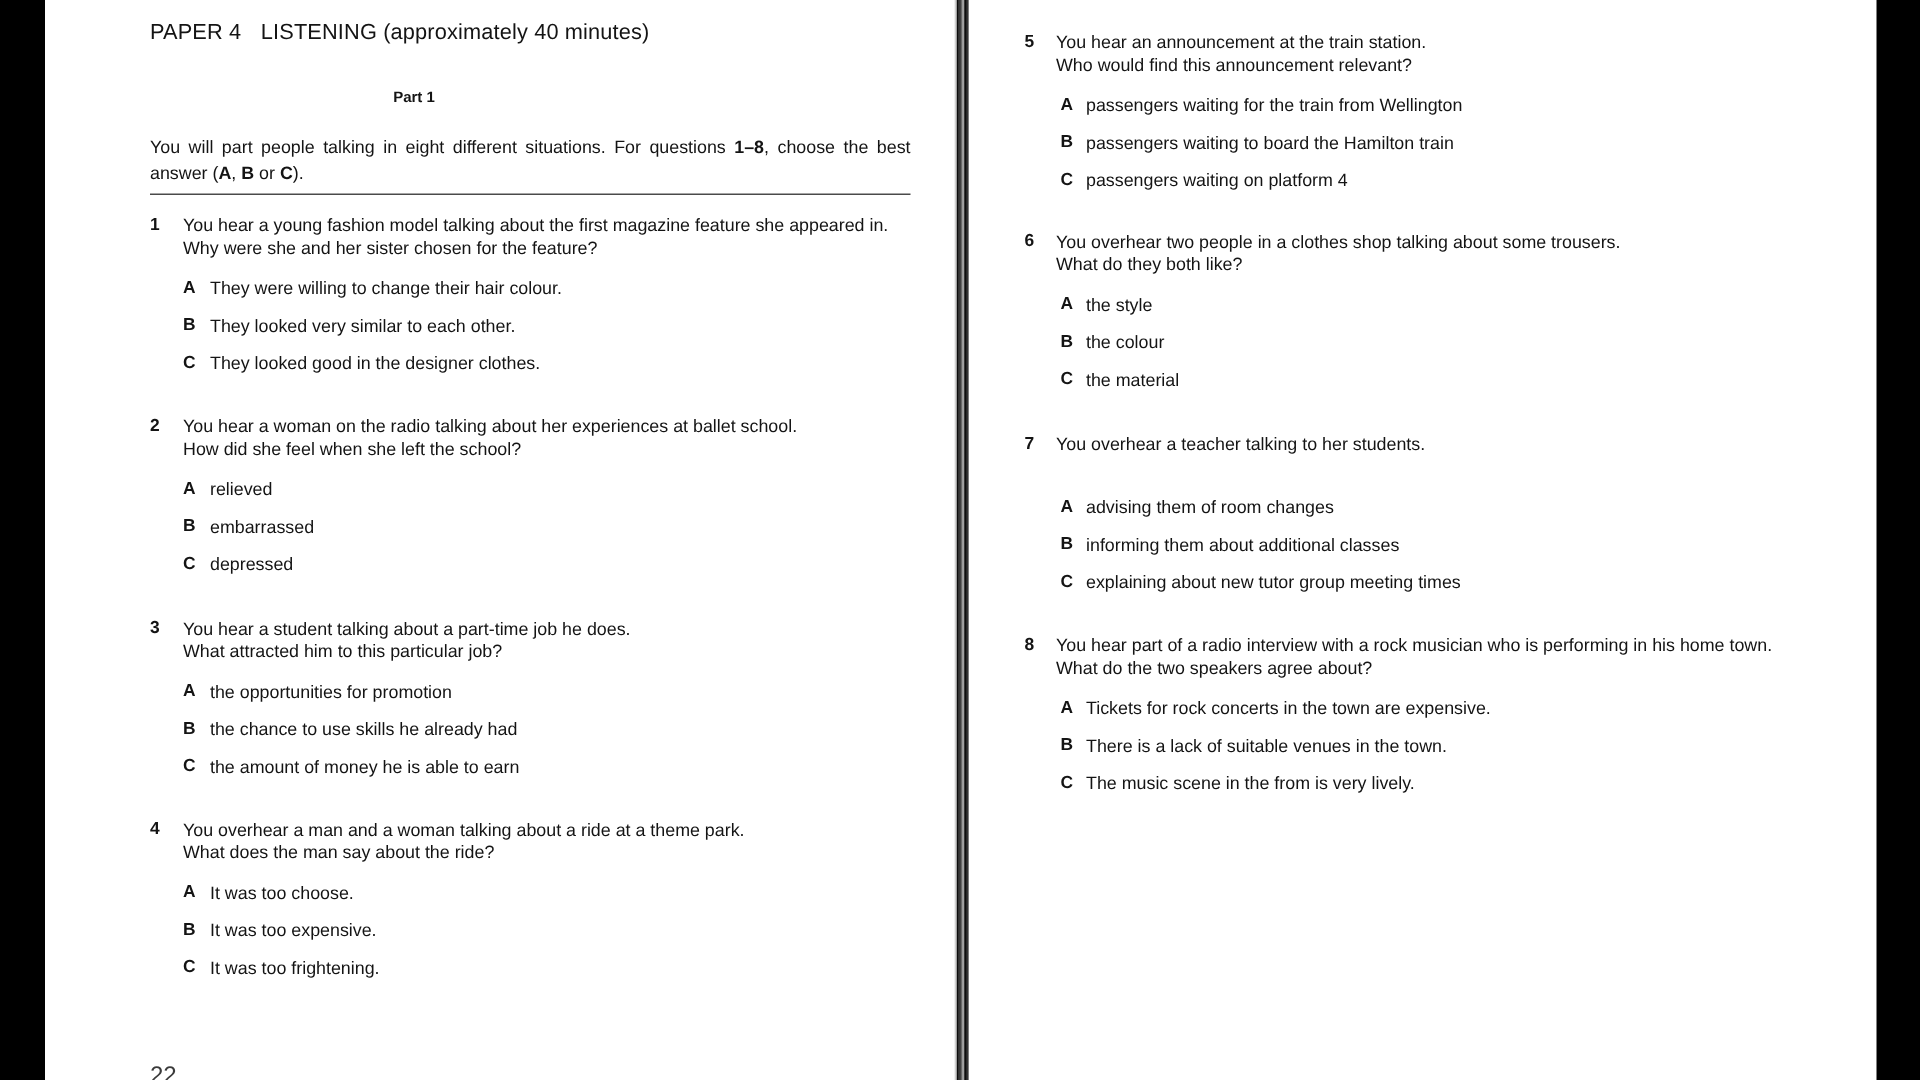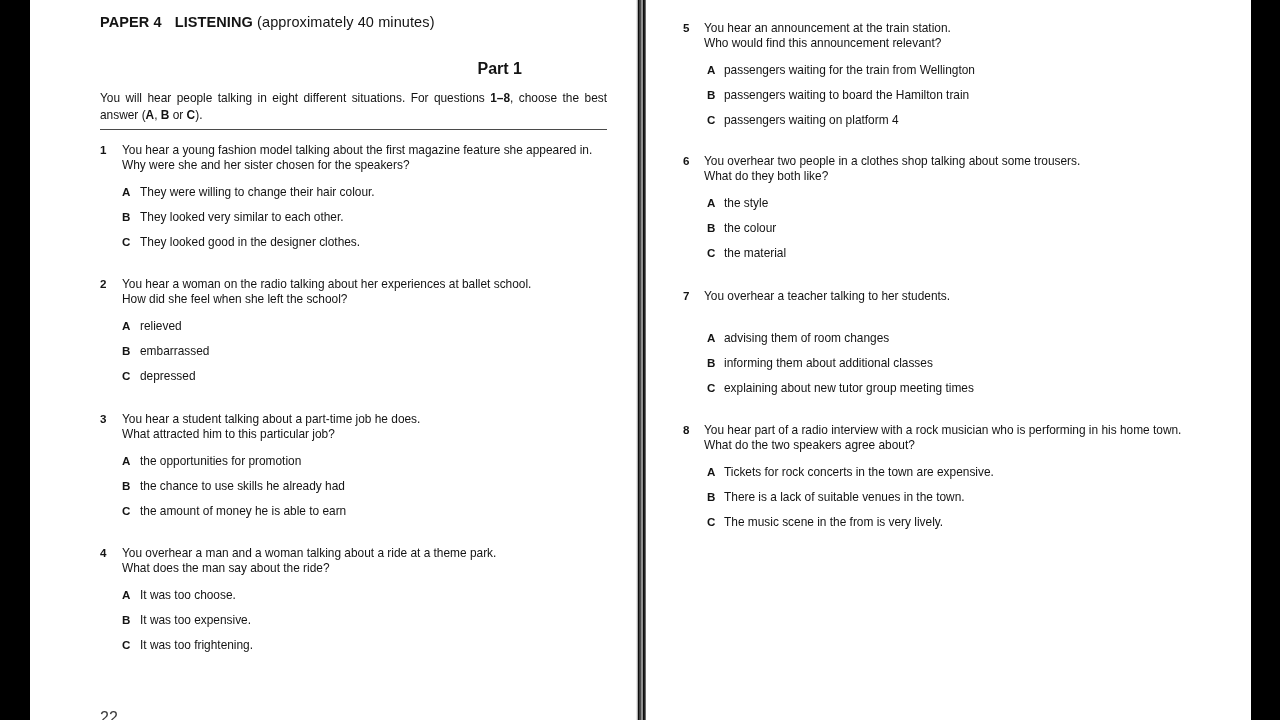--- a/index.html
+++ b/index.html
@@ -70,30 +70,30 @@
   }
 
   .hdr {
     position: absolute;
     left: 70px;
     top: 14px;
     font-size: 14.5px;
     letter-spacing: 0.1px;
     white-space: nowrap;
   }
-  .hdr b { font-weight: bold; margin-top: 21px; }
+  .hdr b { font-weight: normal; margin-top: 21px; }
   .hdr .gap { display: inline-block; width: 13px; }
 
   .part-title {
     position: absolute;
     left: 0;
     top: 60px;
     width: 492px;
-    text-align: right;
-    font-size: 16px;
+    text-align: center;
+    font-size: 10px;
     font-weight: bold;
   }
 
   .rubric {
     position: absolute;
     left: 70px;
     top: 90px;
     width: 507px;
     font-size: 11.9px;
     line-height: 17px;
@@ -178,30 +178,30 @@
     <div class="sheet">
 
       <div class="hdr">
         <b>PAPER 4</b><span class="gap"></span><b>LISTENING</b>
         <span>(approximately 40 minutes)</span>
       </div>
 
       <div class="part-title">Part 1</div>
 
       <div class="rubric">
-        <span>You will hear people talking in eight different situations. For questions </span><b>1–8</b><span>, choose the best answer (</span><b>A</b><span>, </span><b>B</b><span> or </span><b>C</b><span>).</span>
+        <span>You will part people talking in eight different situations. For questions </span><b>1–8</b><span>, choose the best answer (</span><b>A</b><span>, </span><b>B</b><span> or </span><b>C</b><span>).</span>
       </div>
 
       <div class="rule"></div>
 
       <div class="q" style="left:70px; top:143px;">
         <span class="num">1</span>
         <span class="stem">
           <span>You hear a young fashion model talking about the first magazine feature she appeared in.</span>
-          <span class="l2">Why were she and her sister chosen for the speakers?</span>
+          <span class="l2">Why were she and her sister chosen for the feature?</span>
         </span>
         <span class="opts">
           <span class="opt" style="display:block;">
             <span class="letter">A</span>
             <span class="otext">They were willing to change their hair colour.</span>
           </span>
           <span class="opt" style="display:block;">
             <span class="letter">B</span>
             <span class="otext">They looked very similar to each other.</span>
           </span>

